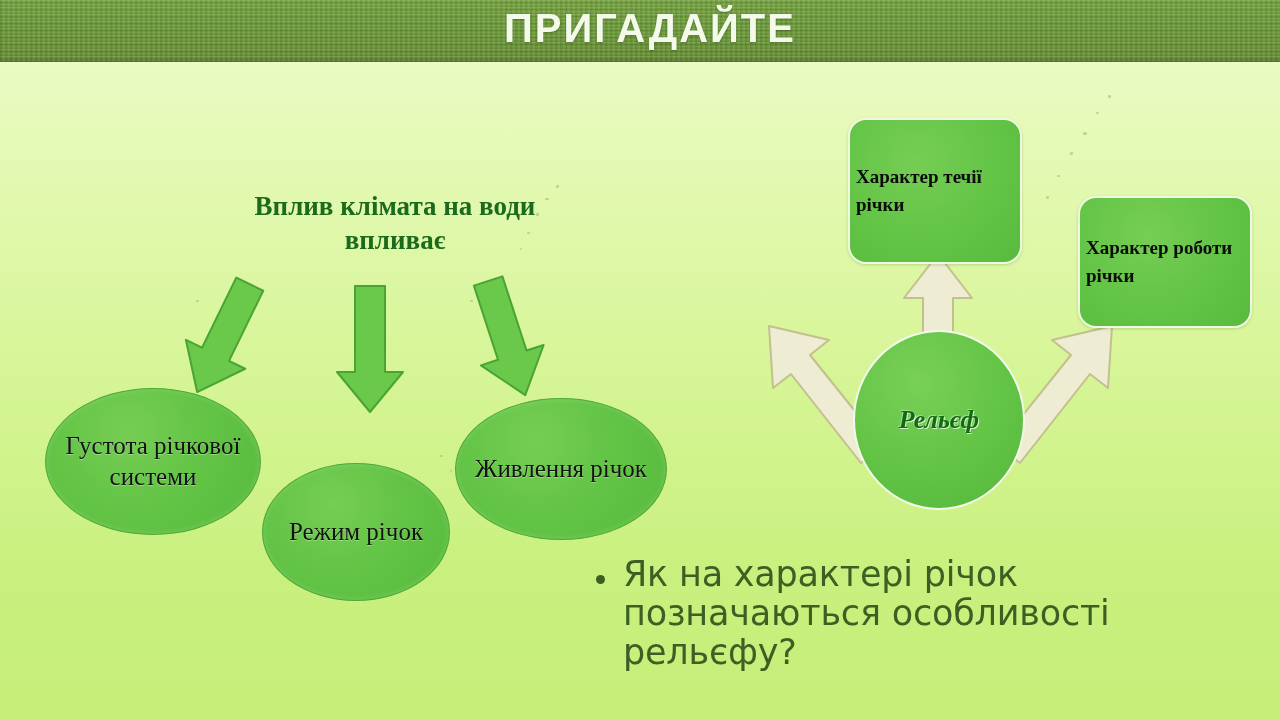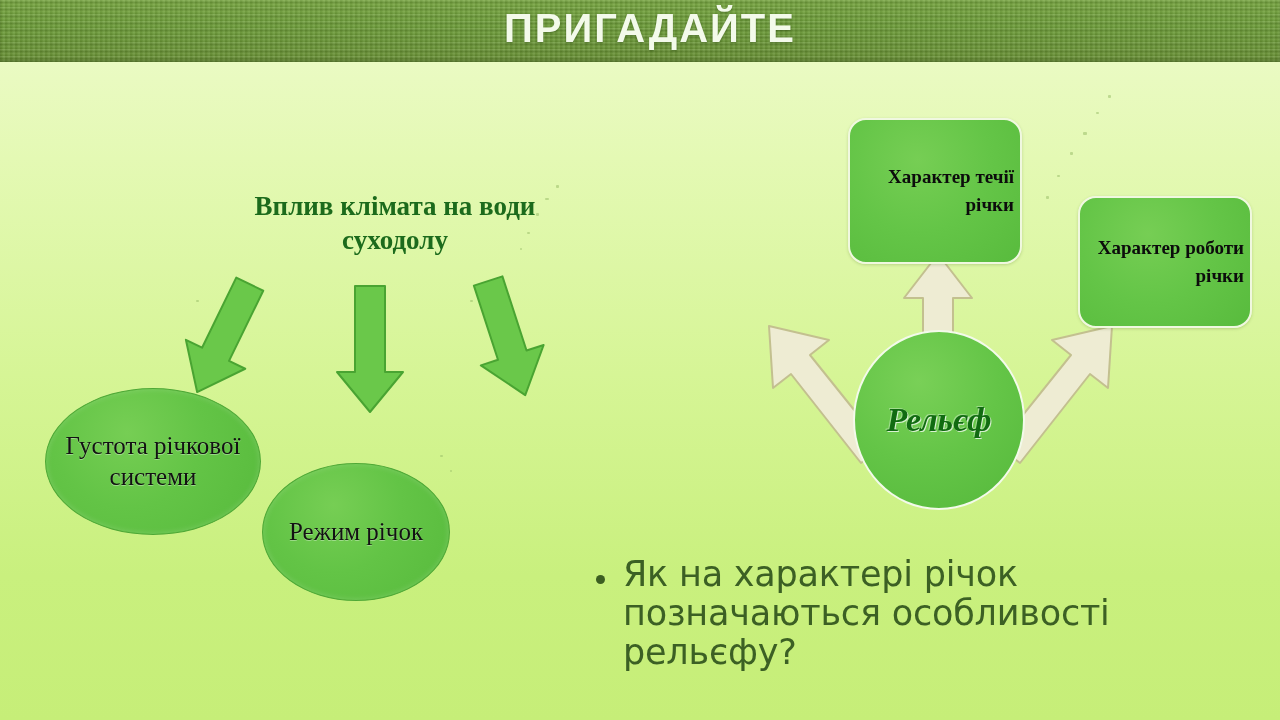--- a/index.html
+++ b/index.html
@@ -137,21 +137,21 @@
   
   .rbox {
     position: absolute;
     border-radius: 18px;
     background: radial-gradient(circle at 40% 28%, #76ce54 0%, #64c547 50%, #58bb3d 100%);
     border: 2px solid #f0f8e0;
     box-shadow: 0 1px 3px rgba(80,110,40,0.25);
     display: flex;
     align-items: center;
     justify-content: center;
-    text-align: right;
+    text-align: left;
   }
   .rbox-label {
     font-family: "Liberation Serif", "DejaVu Serif", serif;
     font-weight: bold;
     font-size: 19px;
     line-height: 1.45;
     color: #0c0c0c;
     padding: 0 6px;
   }
   #box-length   { left: 630px;  top: 186px; width: 172px; height: 128px; }
@@ -169,21 +169,21 @@
     background: radial-gradient(circle at 38% 28%, #79d057 0%, #64c547 48%, #55b83b 100%);
     border: 2px solid #f3faea;
     display: flex;
     align-items: center;
     justify-content: center;
   }
   #relief-label {
     font-family: "Liberation Serif", "DejaVu Serif", serif;
     font-weight: bold;
     font-style: italic;
-    font-size: 34px;
+    font-size: 26px;
     color: #116b11;
     text-shadow:
       1px 1px 0 rgba(255,255,255,0.75),
       -1px -1px 0 rgba(255,255,255,0.35);
   }
 
   
   .speck {
     position: absolute;
     background: #9bbf6a;
@@ -209,21 +209,21 @@
   <div class="speck" style="left:1083px;top:132px;width:4px;height:3px;"></div>
   <div class="speck" style="left:1070px;top:152px;width:3px;height:3px;"></div>
   <div class="speck" style="left:1057px;top:175px;width:3px;height:2px;"></div>
   <div class="speck" style="left:1046px;top:196px;width:3px;height:3px;"></div>
   <div class="speck" style="left:440px;top:455px;width:3px;height:2px;"></div>
   <div class="speck" style="left:450px;top:470px;width:2px;height:2px;"></div>
   <div class="speck" style="left:196px;top:300px;width:3px;height:2px;"></div>
   <div class="speck" style="left:470px;top:300px;width:3px;height:2px;"></div>
 
 
-  <div id="left-heading">Вплив клімата на води суходолу</div>
+  <div id="left-heading">Вплив клімата на води впливає</div>
 
   <svg class="arrow-svg" style="left:168px;top:272px;" width="110" height="135" viewBox="0 0 110 135">
     <g transform="rotate(26 55 67)">
       <path d="M40,6 L70,6 L70,84 L88,84 L55,126 L22,84 L40,84 Z" fill="#6ac84a" stroke="#49a432" stroke-width="2" stroke-linejoin="round"></path>
     </g>
   </svg>
 
   <svg class="arrow-svg" style="left:325px;top:284px;" width="90" height="132" viewBox="0 0 90 132">
     <path d="M30,2 L60,2 L60,88 L78,88 L45,128 L12,88 L30,88 Z" fill="#6ac84a" stroke="#49a432" stroke-width="2" stroke-linejoin="round"></path>
   </svg>
@@ -233,20 +233,23 @@
       <path d="M40,6 L70,6 L70,84 L88,84 L55,126 L22,84 L40,84 Z" fill="#6ac84a" stroke="#49a432" stroke-width="2" stroke-linejoin="round"></path>
     </g>
   </svg>
 
   <div class="ellipse" id="ellipse-regime">
     <span class="ellipse-label">Режим річок</span>
   </div>
   <div class="ellipse" id="ellipse-density">
     <span class="ellipse-label">Густота річкової системи</span>
   </div>
+  <div class="ellipse" id="ellipse-feeding">
+    <span class="ellipse-label">Живлення річок</span>
+  </div>
 
   <svg class="arrow-svg" style="left:733px;top:318px;" width="160" height="145" viewBox="0 0 160 145">
     <path d="M150,128 L128,145 L58,56 L40,70 L36,8 L96,22 L77,37 Z" fill="#eeecd3" stroke="#c3c08f" stroke-width="2" stroke-linejoin="round"></path>
   </svg>
 
   <svg class="arrow-svg" style="left:898px;top:250px;" width="80" height="120" viewBox="0 0 80 120">
     <path d="M25,118 L25,48 L6,48 L40,4 L74,48 L55,48 L55,118 Z" fill="#eeecd3" stroke="#c3c08f" stroke-width="2" stroke-linejoin="round"></path>
   </svg>
 
   <svg class="arrow-svg" style="left:988px;top:318px;" width="160" height="145" viewBox="0 0 160 145">

